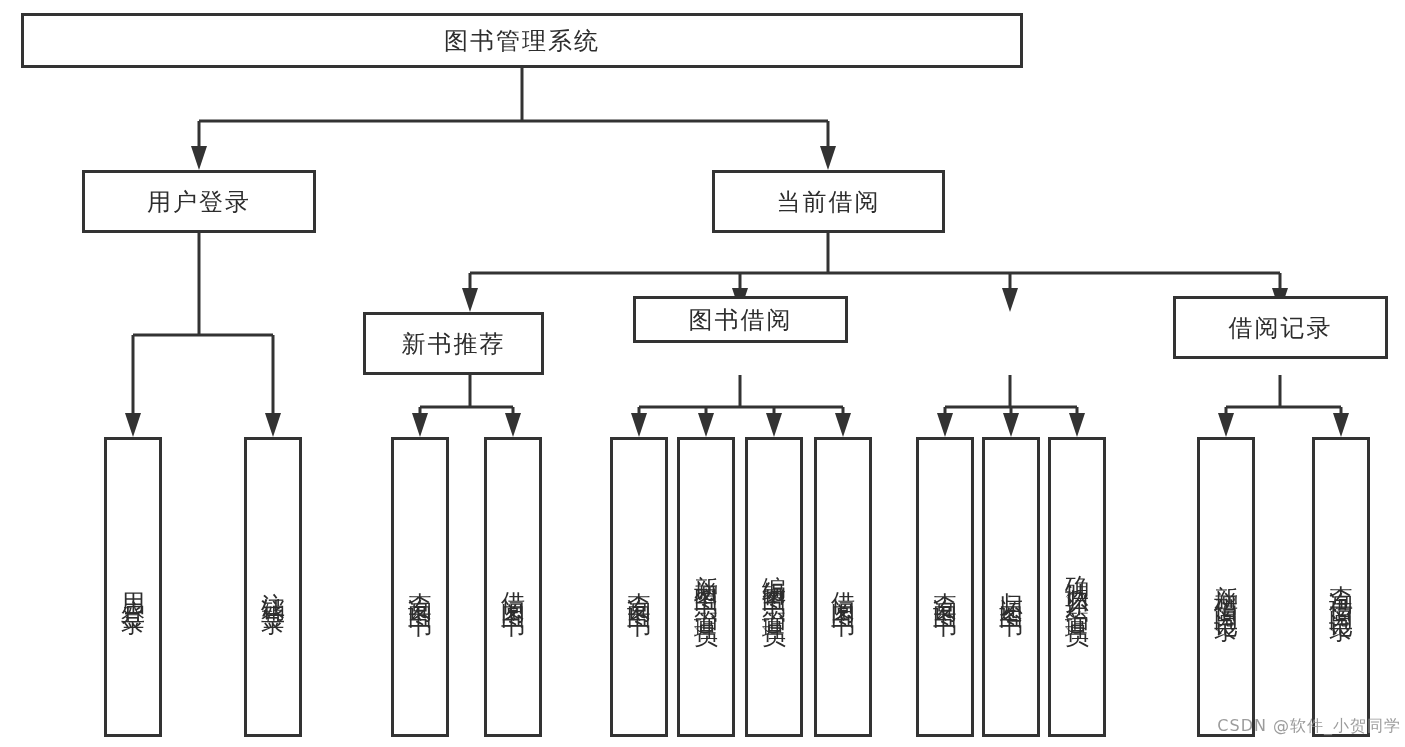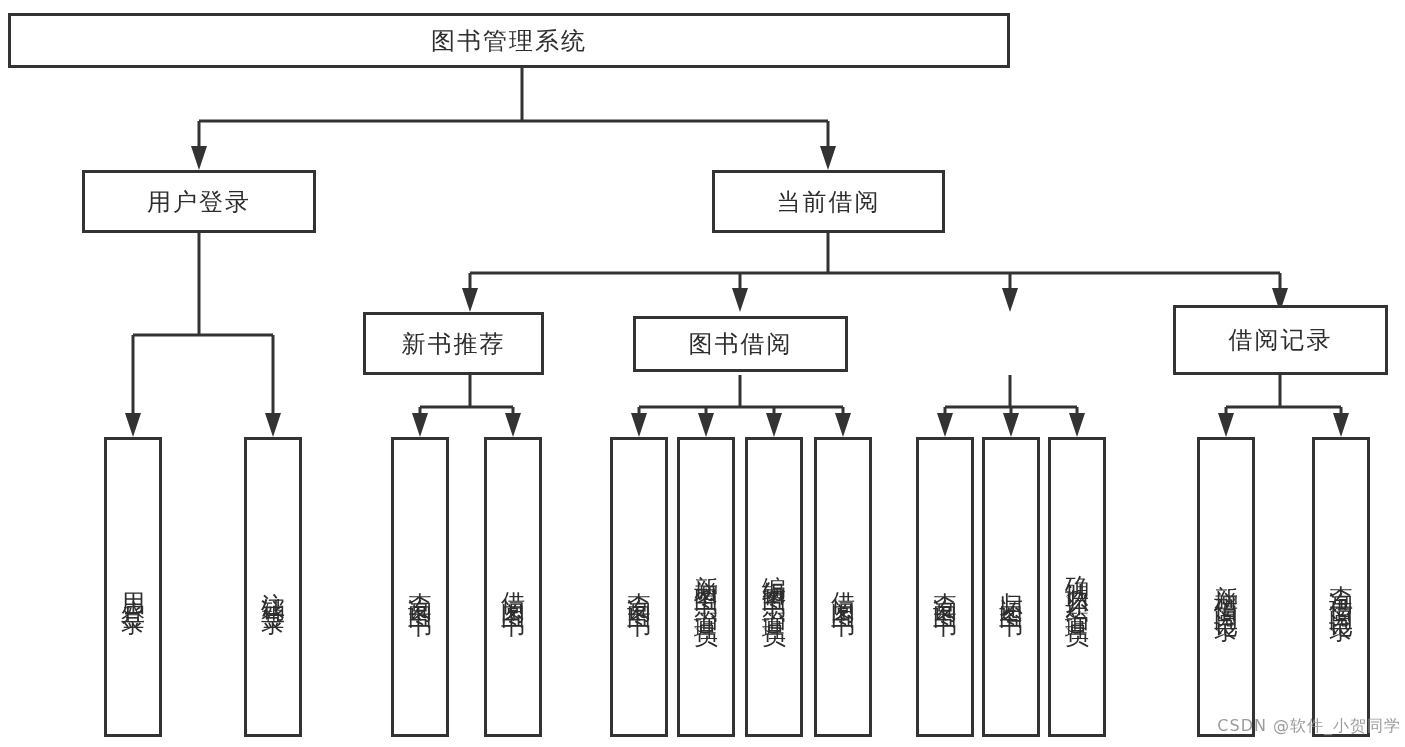--- a/index.html
+++ b/index.html
@@ -107,38 +107,38 @@
       <polygon points="766,413 782,413 774,437"></polygon>
       <polygon points="835,413 851,413 843,437"></polygon>
       <polygon points="937,413 953,413 945,437"></polygon>
       <polygon points="1003,413 1019,413 1011,437"></polygon>
       <polygon points="1069,413 1085,413 1077,437"></polygon>
       <polygon points="1218,413 1234,413 1226,437"></polygon>
       <polygon points="1333,413 1349,413 1341,437"></polygon>
     </g>
   </svg>
 
-  <div class="node" style="left:8px;top:13px;width:1002px;height:55px">
+  <div class="node" style="left:21px;top:13px;width:1002px;height:55px">
     <span class="lbl">图书管理系统</span>
   </div>
 
   <div class="node" style="left:82px;top:170px;width:234px;height:63px">
     <span class="lbl">用户登录</span>
   </div>
   <div class="node" style="left:712px;top:170px;width:233px;height:63px">
     <span class="lbl">当前借阅</span>
   </div>
 
   <div class="node" style="left:363px;top:312px;width:181px;height:63px">
     <span class="lbl">新书推荐</span>
   </div>
-  <div class="node" style="left:633px;top:316px;width:215px;height:56px">
+  <div class="node" style="left:633px;top:296px;width:215px;height:47px">
     <span class="lbl">图书借阅</span>
   </div>
-  <div class="node" style="left:1173px;top:305px;width:215px;height:70px">
+  <div class="node" style="left:1173px;top:296px;width:215px;height:63px">
     <span class="lbl">借阅记录</span>
   </div>
 
   <div class="node vnode" style="left:104px;top:437px;width:58px;height:300px">
     <span class="lbl">用户登录</span>
   </div>
   <div class="node vnode" style="left:244px;top:437px;width:58px;height:300px">
     <span class="lbl">注销登录</span>
   </div>
 

